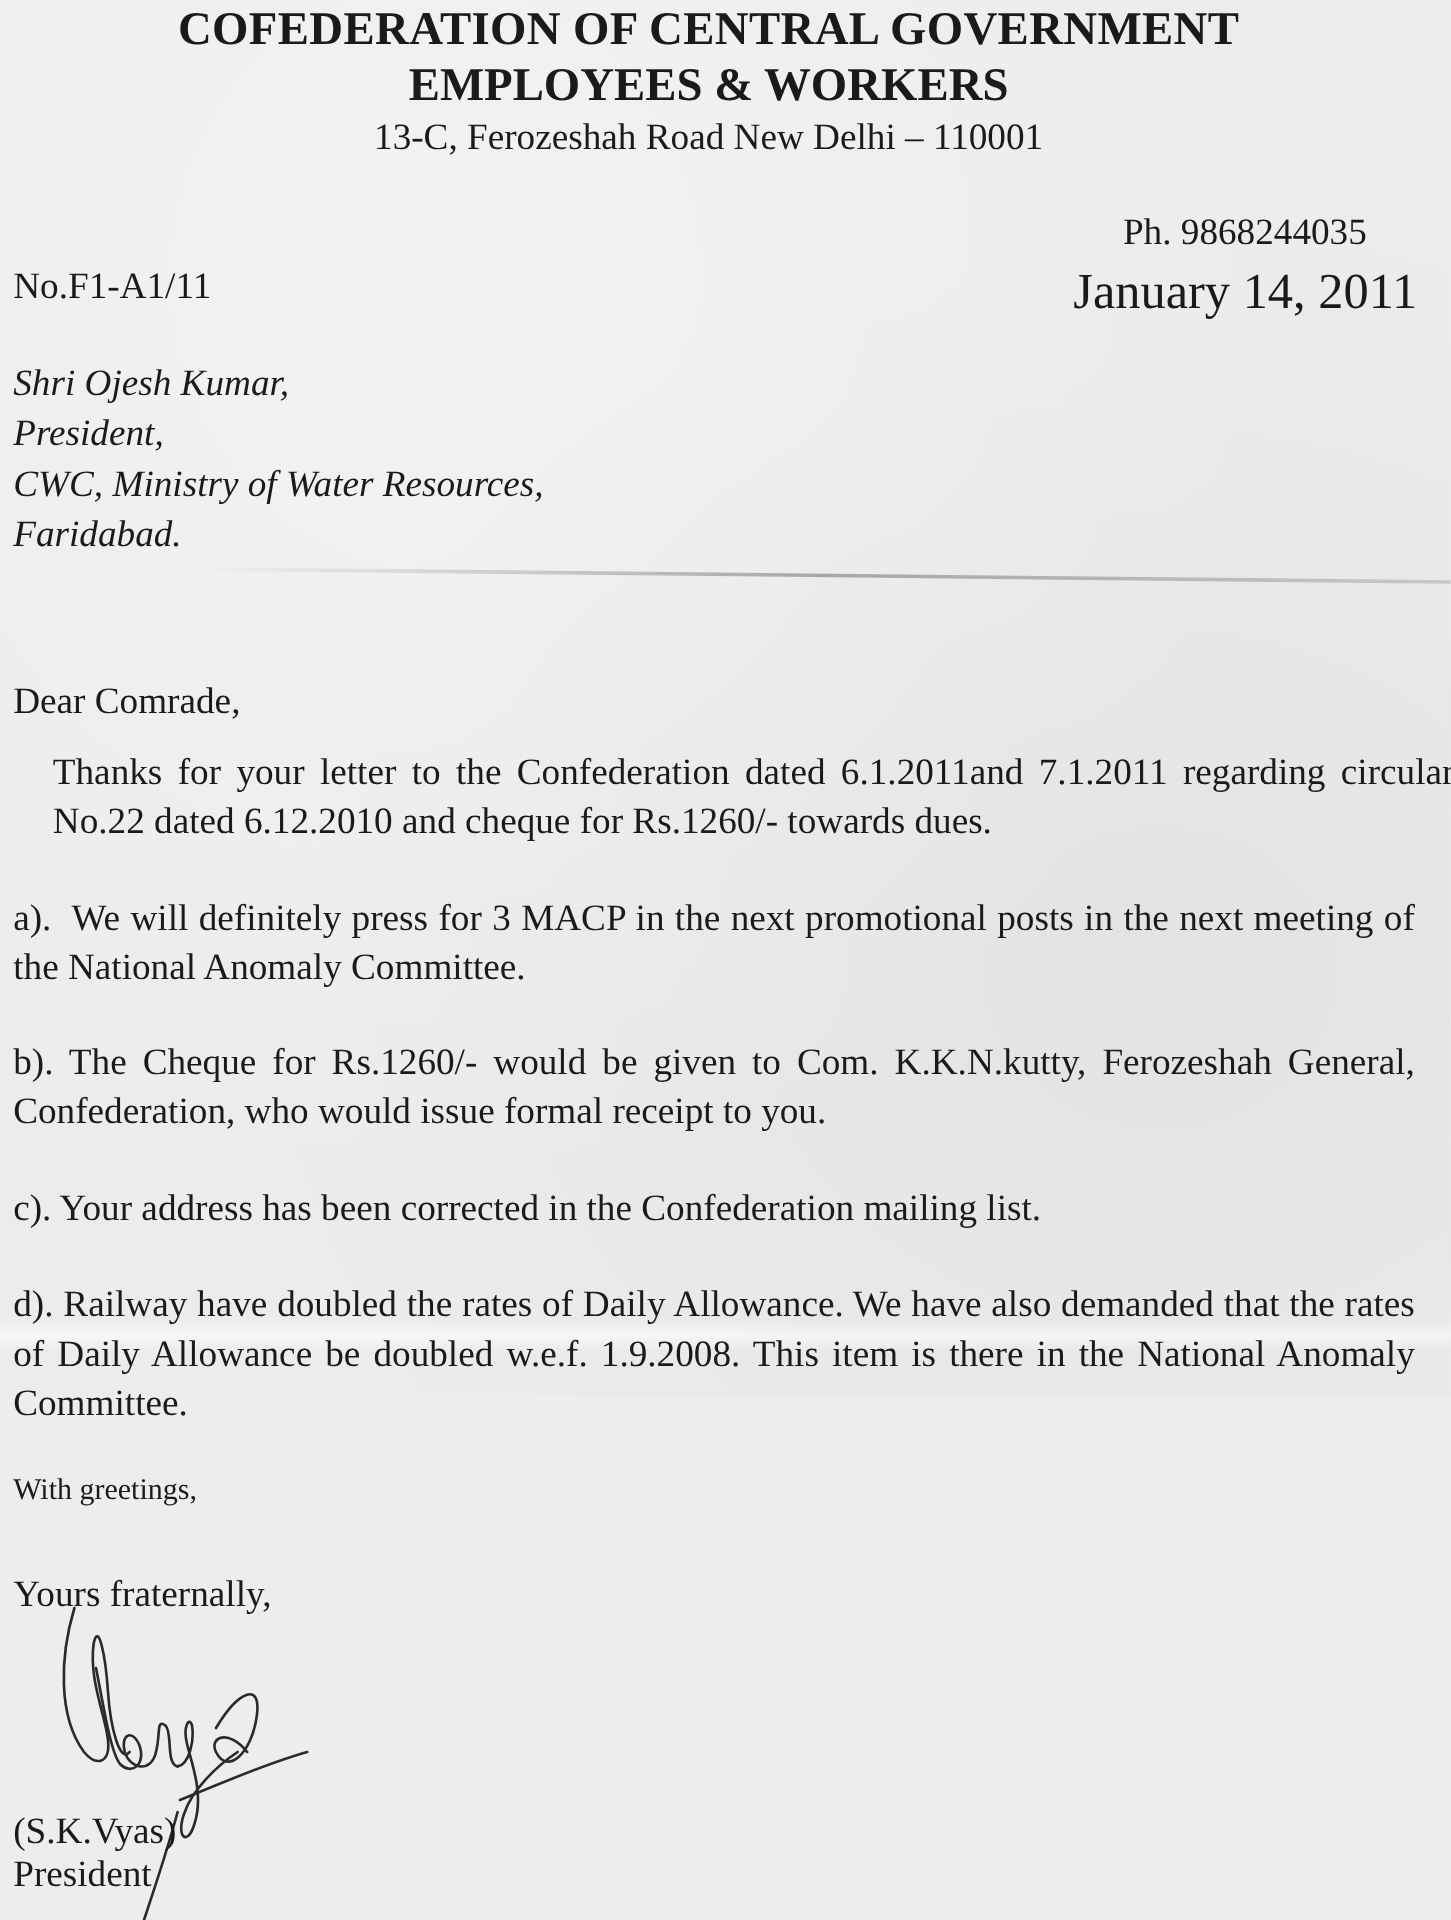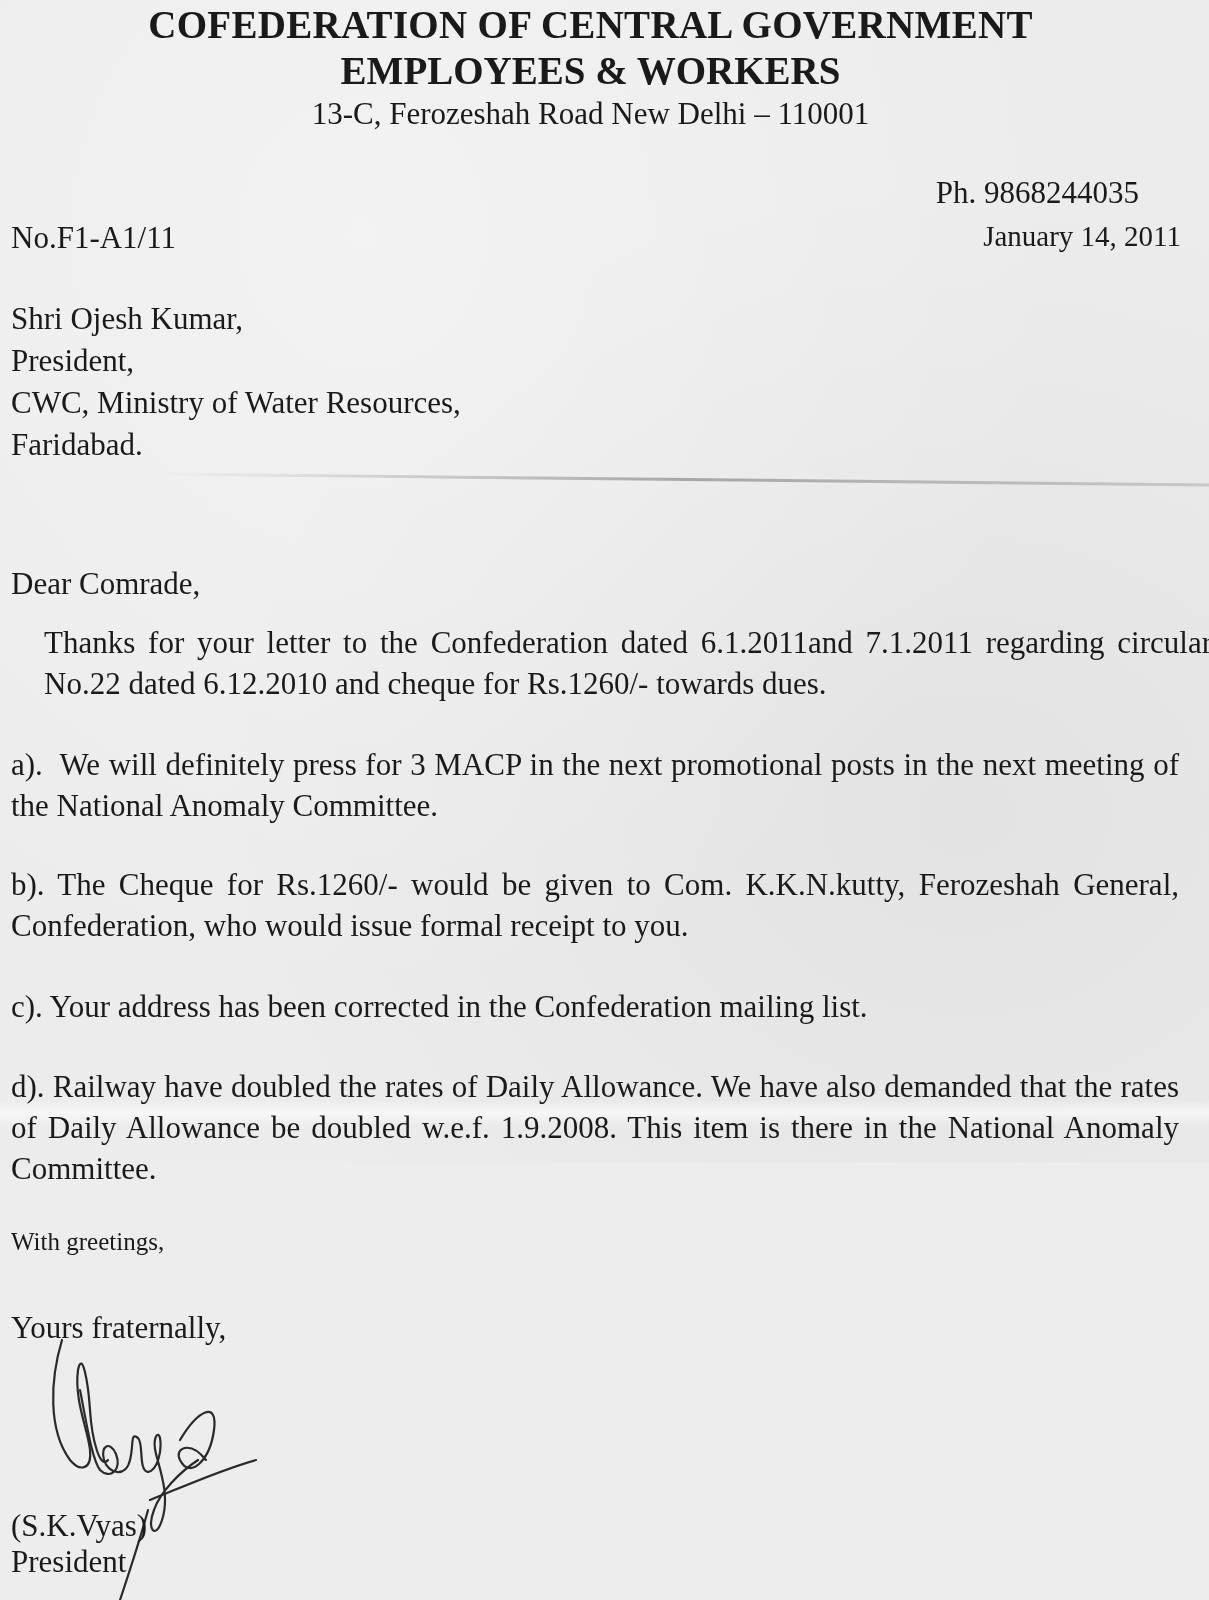--- a/index.html
+++ b/index.html
@@ -16,22 +16,22 @@
       radial-gradient(ellipse at 30% 20%, rgba(255,255,255,0.35), rgba(255,255,255,0) 60%),
       radial-gradient(ellipse at 80% 70%, rgba(200,200,200,0.25), rgba(255,255,255,0) 55%),
       #ececec;
   }
   .abs { position: absolute; white-space: nowrap; }
   .hdr1 { left: 0; width: 1209px; text-align: center; top: 2px; font-size: 39px; font-weight: bold; letter-spacing: 0.3px; transform: translateX(-14px); }
   .hdr2 { left: 0; width: 1209px; text-align: center; top: 48px; font-size: 39px; font-weight: bold; transform: translateX(-14px); }
   .addr { left: 0; width: 1209px; text-align: center; top: 96px; font-size: 31px; transform: translateX(-14px); }
   .phone { right: 70px; top: 138px; font-size: 31px; margin-top: 37px; }
   .refno { left: 11px; top: 220px; font-size: 31px; }
-  .date { right: 28px; top: 220px; font-size: 29px; }
-  .addressee { left: 11px; top: 298px; font-size: 31px; line-height: 42px; }
+  .date { right: 28px; top: 220px; font-size: 42px; }
+  .addressee { left: 11px; top: 298px; font-size: 31px; line-height: 42px; font-style: italic; }
   .salut { left: 11px; top: 540px; font-size: 31px; margin-top: 26px; }
   .para { left: 11px; width: 1168px; font-size: 31px; line-height: 41px; text-align: justify; white-space: normal; }
   .p0 { top: 622px; margin-left: 33px; }
   .pa { top: 744px; }
   .pb { top: 864px; }
   .pc { top: 986px; }
   .pd { top: 1066px; }
   .greet { left: 11px; top: 1228px; font-size: 25px; }
   .close { left: 11px; top: 1310px; font-size: 31px; }
   .signame { left: 11px; top: 1508px; font-size: 31px; }

